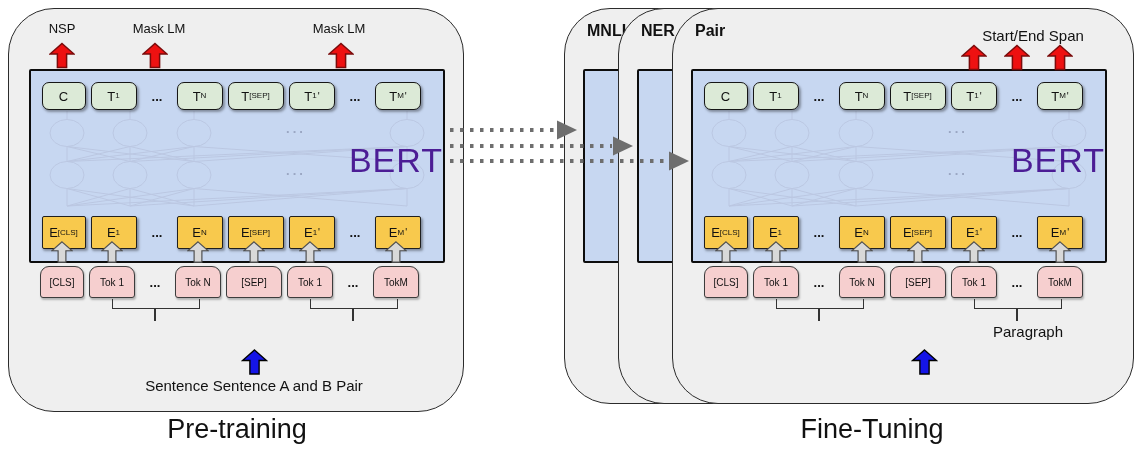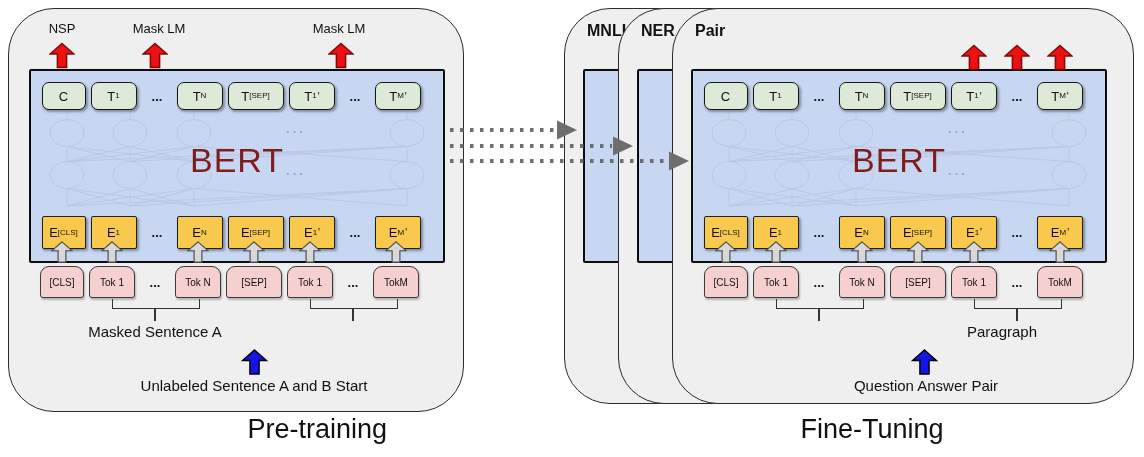--- a/index.html
+++ b/index.html
@@ -20,22 +20,22 @@
   #card-ner{left:618px;z-index:2}
   #card-squad{left:672px;z-index:3}
   .card-label{position:absolute;left:22px;top:13px;font-weight:bold;font-size:16px;}
   
   .bbox{
     position:absolute;left:20px;top:60px;width:412px;height:190px;
     background:#c7d7f1;border:2.6px solid #0d0d0d;border-radius:2px;
   }
   #card-mnli .bbox,#card-ner .bbox,#card-squad .bbox{left:18px;}
   .net{position:absolute;left:0;top:0;width:100%;height:100%;}
-  .bert-name{position:absolute;left:0;right:0;top:70px;text-align:center;
-    font-size:34px;letter-spacing:1px;color:#7f1d1d;}
+  .bert-name{position:absolute;left:0;right:0;top:70px;text-align:right;
+    font-size:34px;letter-spacing:1px;color:#4c1d95;}
   .net-dots{position:absolute;left:240px;width:50px;text-align:center;
     color:#9aa6c2;font-size:13px;letter-spacing:3px;font-weight:bold;}
   .nd1{top:50px}.nd2{top:92px}
   
   .seq-row{position:absolute;display:flex;gap:5px;align-items:center;}
   .seq-row>div:nth-child(1){width:44px}
   .seq-row>div:nth-child(2){width:46px}
   .seq-row>div:nth-child(3){width:30px}
   .seq-row>div:nth-child(4){width:46px}
   .seq-row>div:nth-child(5){width:56px}
@@ -66,21 +66,21 @@
   .hlabel{position:absolute;top:12px;width:110px;text-align:center;font-size:13px;}
   .span-label{position:absolute;top:18px;width:200px;text-align:center;font-size:15px;}
   .bracket{position:absolute;top:290px;height:9px;width:86px;
     border-left:1.6px solid #333;border-right:1.6px solid #333;border-bottom:1.6px solid #333;}
   .stem{position:absolute;top:299px;width:1.6px;height:13px;background:#333;}
   .blabel{position:absolute;top:314px;width:190px;text-align:center;font-size:15px;}
   .caption{position:absolute;top:368px;text-align:center;font-size:15px;left:0;right:0;}
   #pretrain .caption{left:36px;right:0;}
   #card-squad .caption{left:46px;right:0;}
   .title{position:absolute;top:414px;width:300px;text-align:center;font-size:27px;}
-  #title-pre{left:87px;text-align:right;}
+  #title-pre{left:87px;}
   #title-ft{left:722px;}
   #overlay{position:absolute;left:0;top:0;z-index:10;pointer-events:none;}
   .defs{position:absolute;width:0;height:0;}
 </style>
 </head>
 <body>
 
 <svg class="defs" aria-hidden="true">
     <defs>
   <path id="arr" d="M13 1 L25 11.5 L17.6 11.5 L17.6 25 L8.4 25 L8.4 11.5 L1 11.5 Z"></path>
@@ -287,41 +287,41 @@
     <div class="cell dotsc">
         <span>...</span>
       </div>
     <div class="cell tok">
         <span>TokM</span>
       </div>
   </div>
 
   <div class="bracket" style="left:103px"></div>
   <div class="stem" style="left:145.2px"></div>
-  <div class="blabel" style="left:51px">Masked Sentence A</div>
   <div class="bracket" style="left:301px"></div>
   <div class="stem" style="left:343.2px"></div>
 
   <svg class="barrow" style="left:232px;top:340px" viewBox="0 0 26 26">
       <use href="#arr" fill="#1515e6" stroke="#000" stroke-width="1.4"></use>
     </svg>
-  <div class="caption">Unlabeled Sentence A and B Start</div>
+  <div class="caption">Sentence Sentence A and B Pair</div>
 </div>
 
 <div class="card" id="card-mnli">
   <div class="card-label">MNLI</div>
   <div class="bbox"></div>
 </div>
 <div class="card" id="card-ner">
   <div class="card-label">NER</div>
   <div class="bbox"></div>
 </div>
 
 <div class="card" id="card-squad">
   <div class="card-label">Pair</div>
+  <div class="span-label" style="left:260px">Start/End Span</div>
   <svg class="rarrow" style="left:288px;top:35px" viewBox="0 0 26 26">
       <use href="#arr" fill="#ee1111" stroke="#7a0b0b" stroke-width="1.5"></use>
     </svg>
   <svg class="rarrow" style="left:331px;top:35px" viewBox="0 0 26 26">
       <use href="#arr" fill="#ee1111" stroke="#7a0b0b" stroke-width="1.5"></use>
     </svg>
   <svg class="rarrow" style="left:374px;top:35px" viewBox="0 0 26 26">
       <use href="#arr" fill="#ee1111" stroke="#7a0b0b" stroke-width="1.5"></use>
     </svg>
 
@@ -512,26 +512,25 @@
       </div>
     <div class="cell tok">
         <span>TokM</span>
       </div>
   </div>
 
   <div class="bracket" style="left:103px"></div>
   <div class="stem" style="left:145.2px"></div>
   <div class="bracket" style="left:301px"></div>
   <div class="stem" style="left:343.2px"></div>
-  <div class="blabel" style="left:234px">Paragraph</div>
+  <div class="blabel" style="left:260px">Paragraph</div>
 
   <svg class="barrow" style="left:238px;top:340px" viewBox="0 0 26 26">
       <use href="#arr" fill="#1515e6" stroke="#000" stroke-width="1.4"></use>
     </svg>
-  <div class="caption">Question Answer Pair</div>
 </div>
 
 <div class="title" id="title-pre">Pre-training</div>
 <div class="title" id="title-ft">Fine-Tuning</div>
 
 <svg id="overlay" width="1144" height="457">
   <g>
     <line x1="450" y1="130" x2="556" y2="130" stroke="#6e6e6e" stroke-width="4" stroke-dasharray="3.5 6.5"></line>
     <polygon points="577,130 557,120.5 557,139.5" fill="#6e6e6e"></polygon>
   </g>

